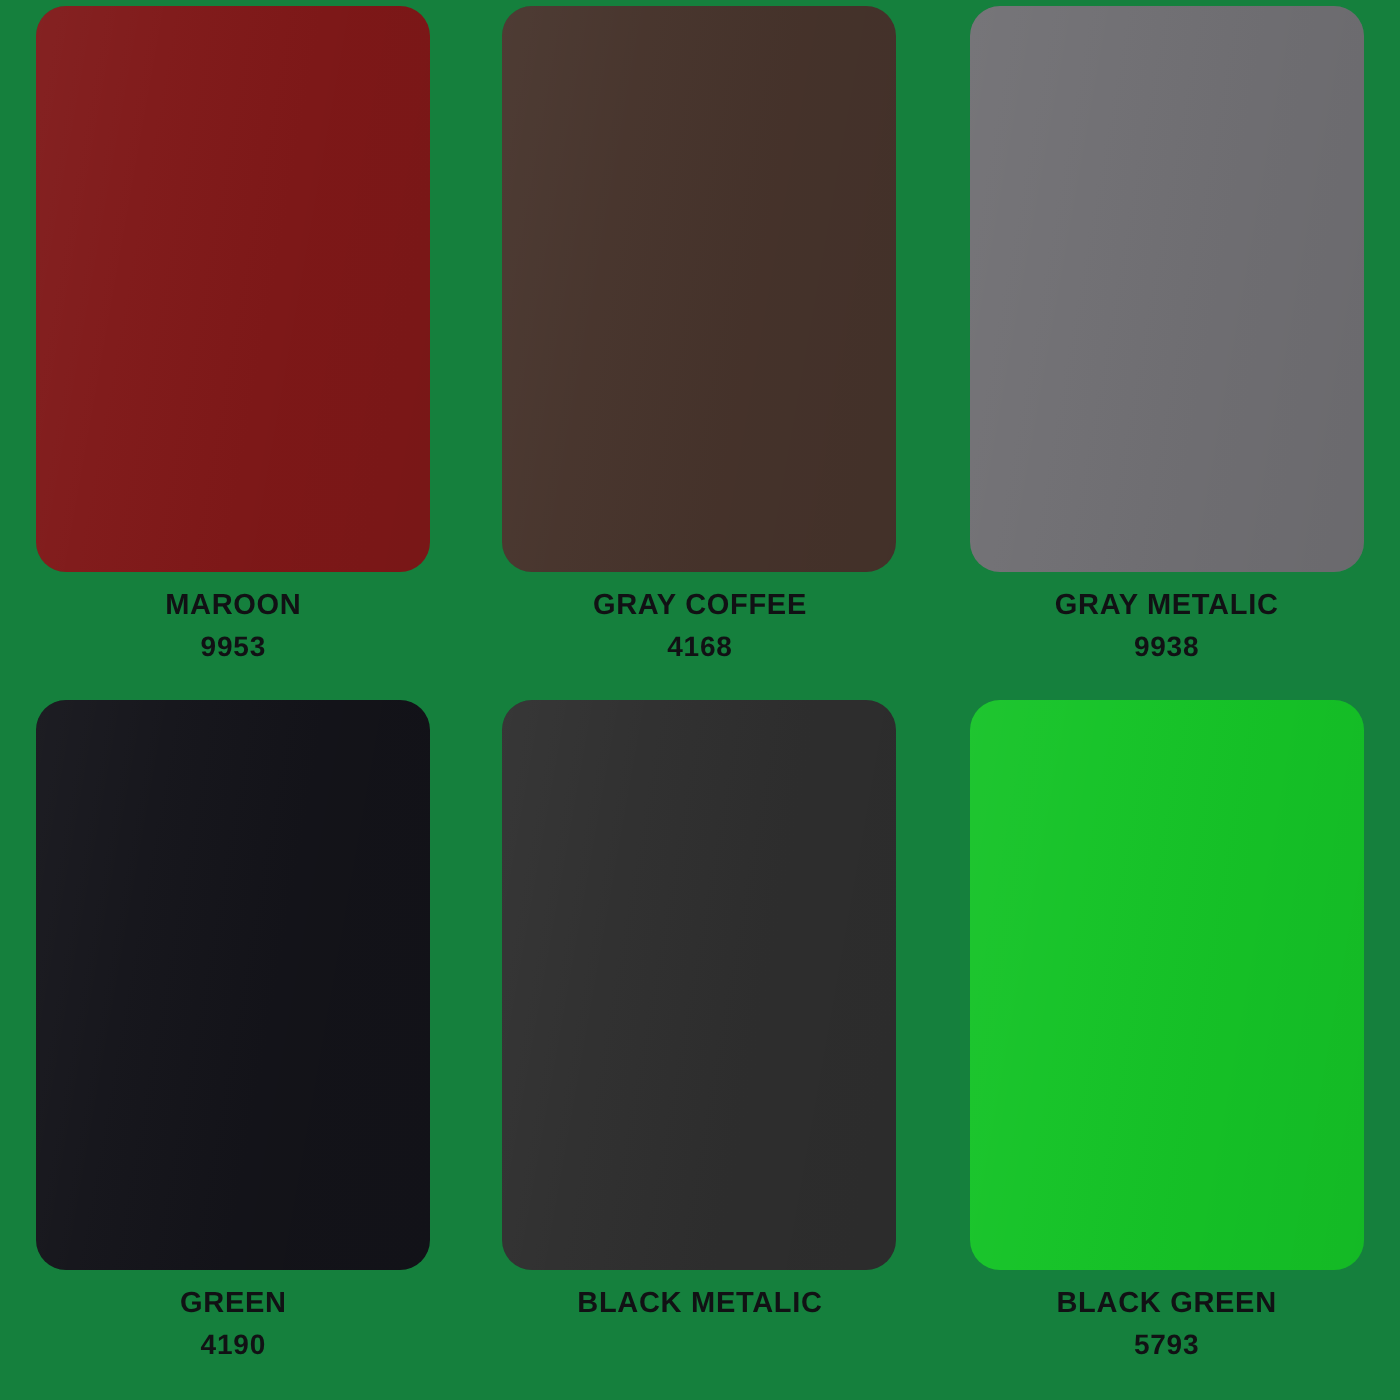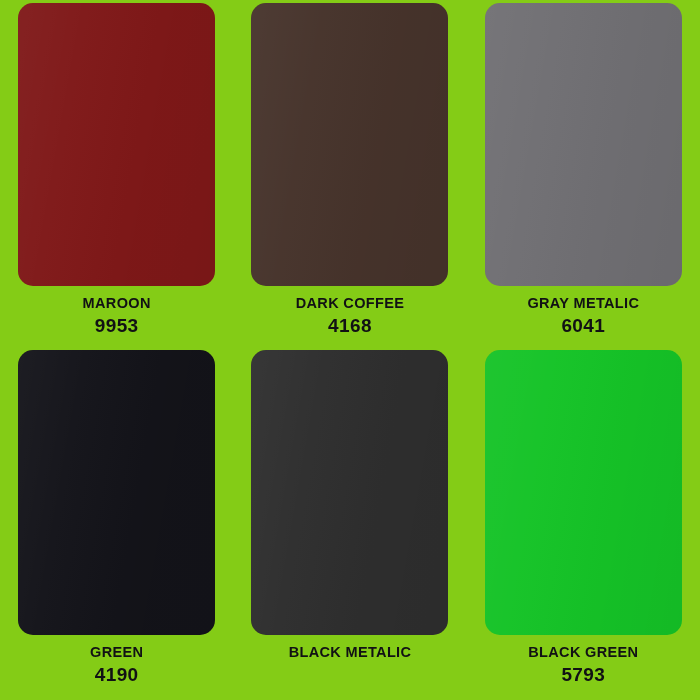--- a/index.html
+++ b/index.html
@@ -12,21 +12,21 @@
     height: 700px;
     overflow: hidden;
     font-family: "Liberation Sans", sans-serif;
     -webkit-font-smoothing: antialiased;
   }
 
   #swatch-chart {
     position: relative;
     width: 700px;
     height: 700px;
-    background: #84cc16;
+    background: #15803d;
   }
 
   .swatch-grid {
     position: absolute;
     inset: 0;
     display: grid;
     grid-template-columns: repeat(3, 1fr);
     grid-template-rows: repeat(2, 1fr);
   }
 
@@ -77,21 +77,21 @@
   .swatch-name {
     display: block;
     font-size: 14.5px;
     font-weight: 700;
     letter-spacing: 0.35px;
     margin-top: 10px;
   }
 
   .swatch-code {
     display: block;
-    font-size: 19px;
+    font-size: 14px;
     font-weight: 700;
     letter-spacing: 0.4px;
     margin-top: 5px;
   }
 </style>
 </head>
 <body>
 
 <div id="swatch-chart">
   <div class="swatch-grid">
@@ -100,30 +100,30 @@
       <div class="swatch-chip" style="background-color: rgb(127, 24, 24);"></div>
       <div class="swatch-caption">
         <span class="swatch-name">MAROON</span>
         <span class="swatch-code">9953</span>
       </div>
     </div>
 
     <div class="swatch-cell row-1">
       <div class="swatch-chip" style="background-color: rgb(70, 51, 43);"></div>
       <div class="swatch-caption">
-        <span class="swatch-name">DARK COFFEE</span>
+        <span class="swatch-name">GRAY COFFEE</span>
         <span class="swatch-code">4168</span>
       </div>
     </div>
 
     <div class="swatch-cell row-1">
       <div class="swatch-chip" style="background-color: rgb(112, 111, 115);"></div>
       <div class="swatch-caption">
         <span class="swatch-name">GRAY METALIC</span>
-        <span class="swatch-code">6041</span>
+        <span class="swatch-code">9938</span>
       </div>
     </div>
 
     <div class="swatch-cell row-2">
       <div class="swatch-chip" style="background-color: rgb(19, 19, 25);"></div>
       <div class="swatch-caption">
         <span class="swatch-name">GREEN</span>
         <span class="swatch-code">4190</span>
       </div>
     </div>

